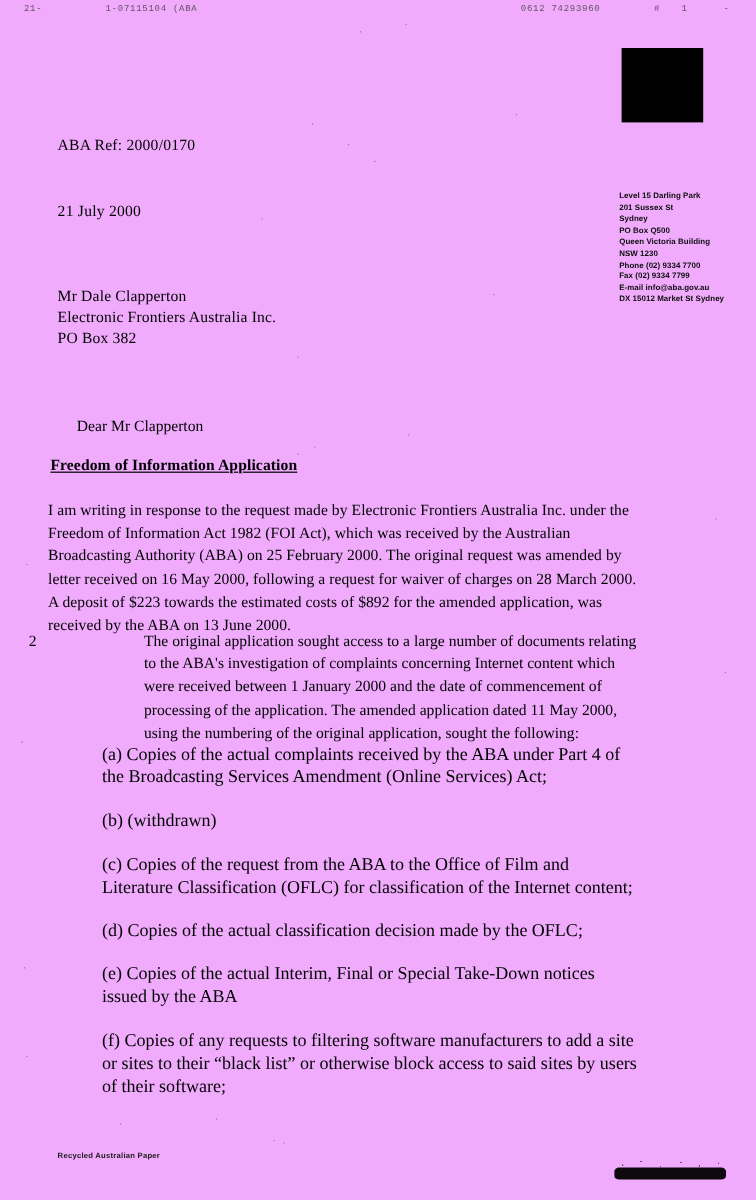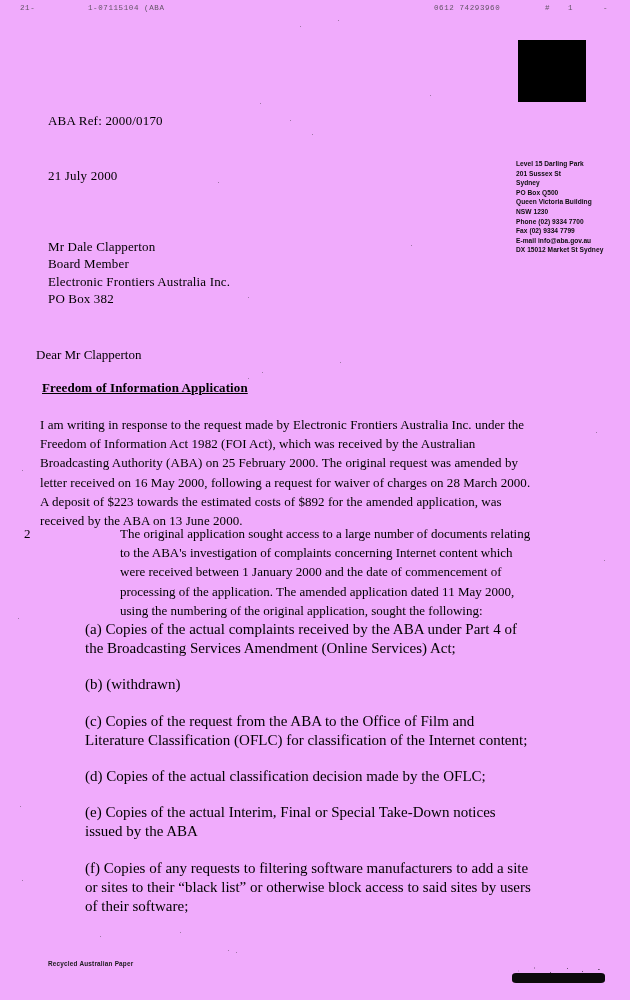--- a/index.html
+++ b/index.html
@@ -102,21 +102,21 @@
     top: 238px;
     font-size: 13px;
     line-height: 17.4px;
     letter-spacing: 0.15px;
   }
   .recipient div { white-space: nowrap; }
 
   
   .salutation {
     position: absolute;
-    left: 36px;
+    left: 64px;
     top: 347px;
     font-size: 13px;
   }
   .subject-heading {
     position: absolute;
     left: 42px;
     top: 380px;
     font-size: 13px;
     font-weight: bold;
     text-decoration: underline;
@@ -242,21 +242,20 @@
     <div>Fax (02) 9334 7799</div>
     <div>E-mail info@aba.gov.au</div>
     <div>DX 15012 Market St Sydney</div>
   </div>
 
   <div class="ref-line">ABA Ref: 2000/0170</div>
   <div class="date-line">21 July 2000</div>
 
   <div class="recipient">
     <div>Mr Dale Clapperton</div>
-    <div>Board Member</div>
     <div>Electronic Frontiers Australia Inc.</div>
     <div>PO Box 382</div>
   </div>
 
   <div class="salutation">Dear Mr Clapperton</div>
 
   <div class="subject-heading">Freedom of Information Application</div>
 
   <div class="body-block para-1">I am writing in response to the request made by Electronic Frontiers Australia Inc. under the Freedom of Information Act 1982 (FOI Act), which was received by the Australian Broadcasting Authority (ABA) on 25 February 2000. The original request was amended by letter received on 16 May 2000, following a request for waiver of charges on 28 March 2000. A deposit of $223 towards the estimated costs of $892 for the amended application, was received by the ABA on 13 June 2000.</div>
 

